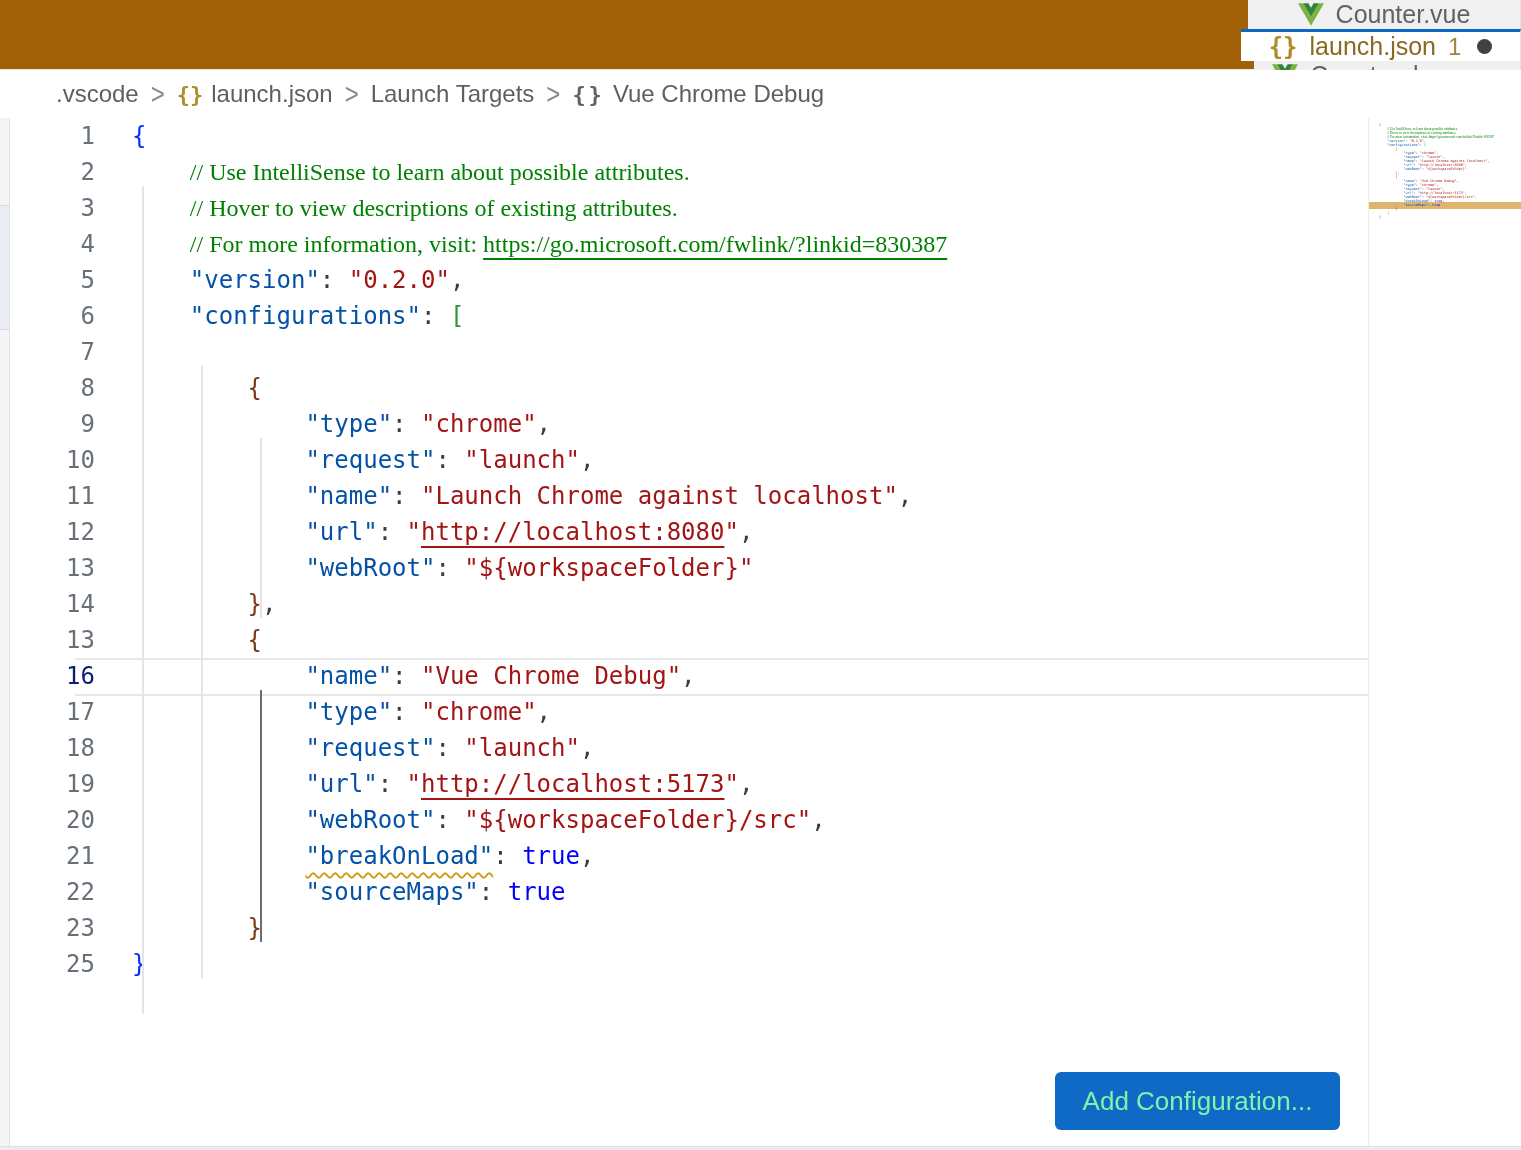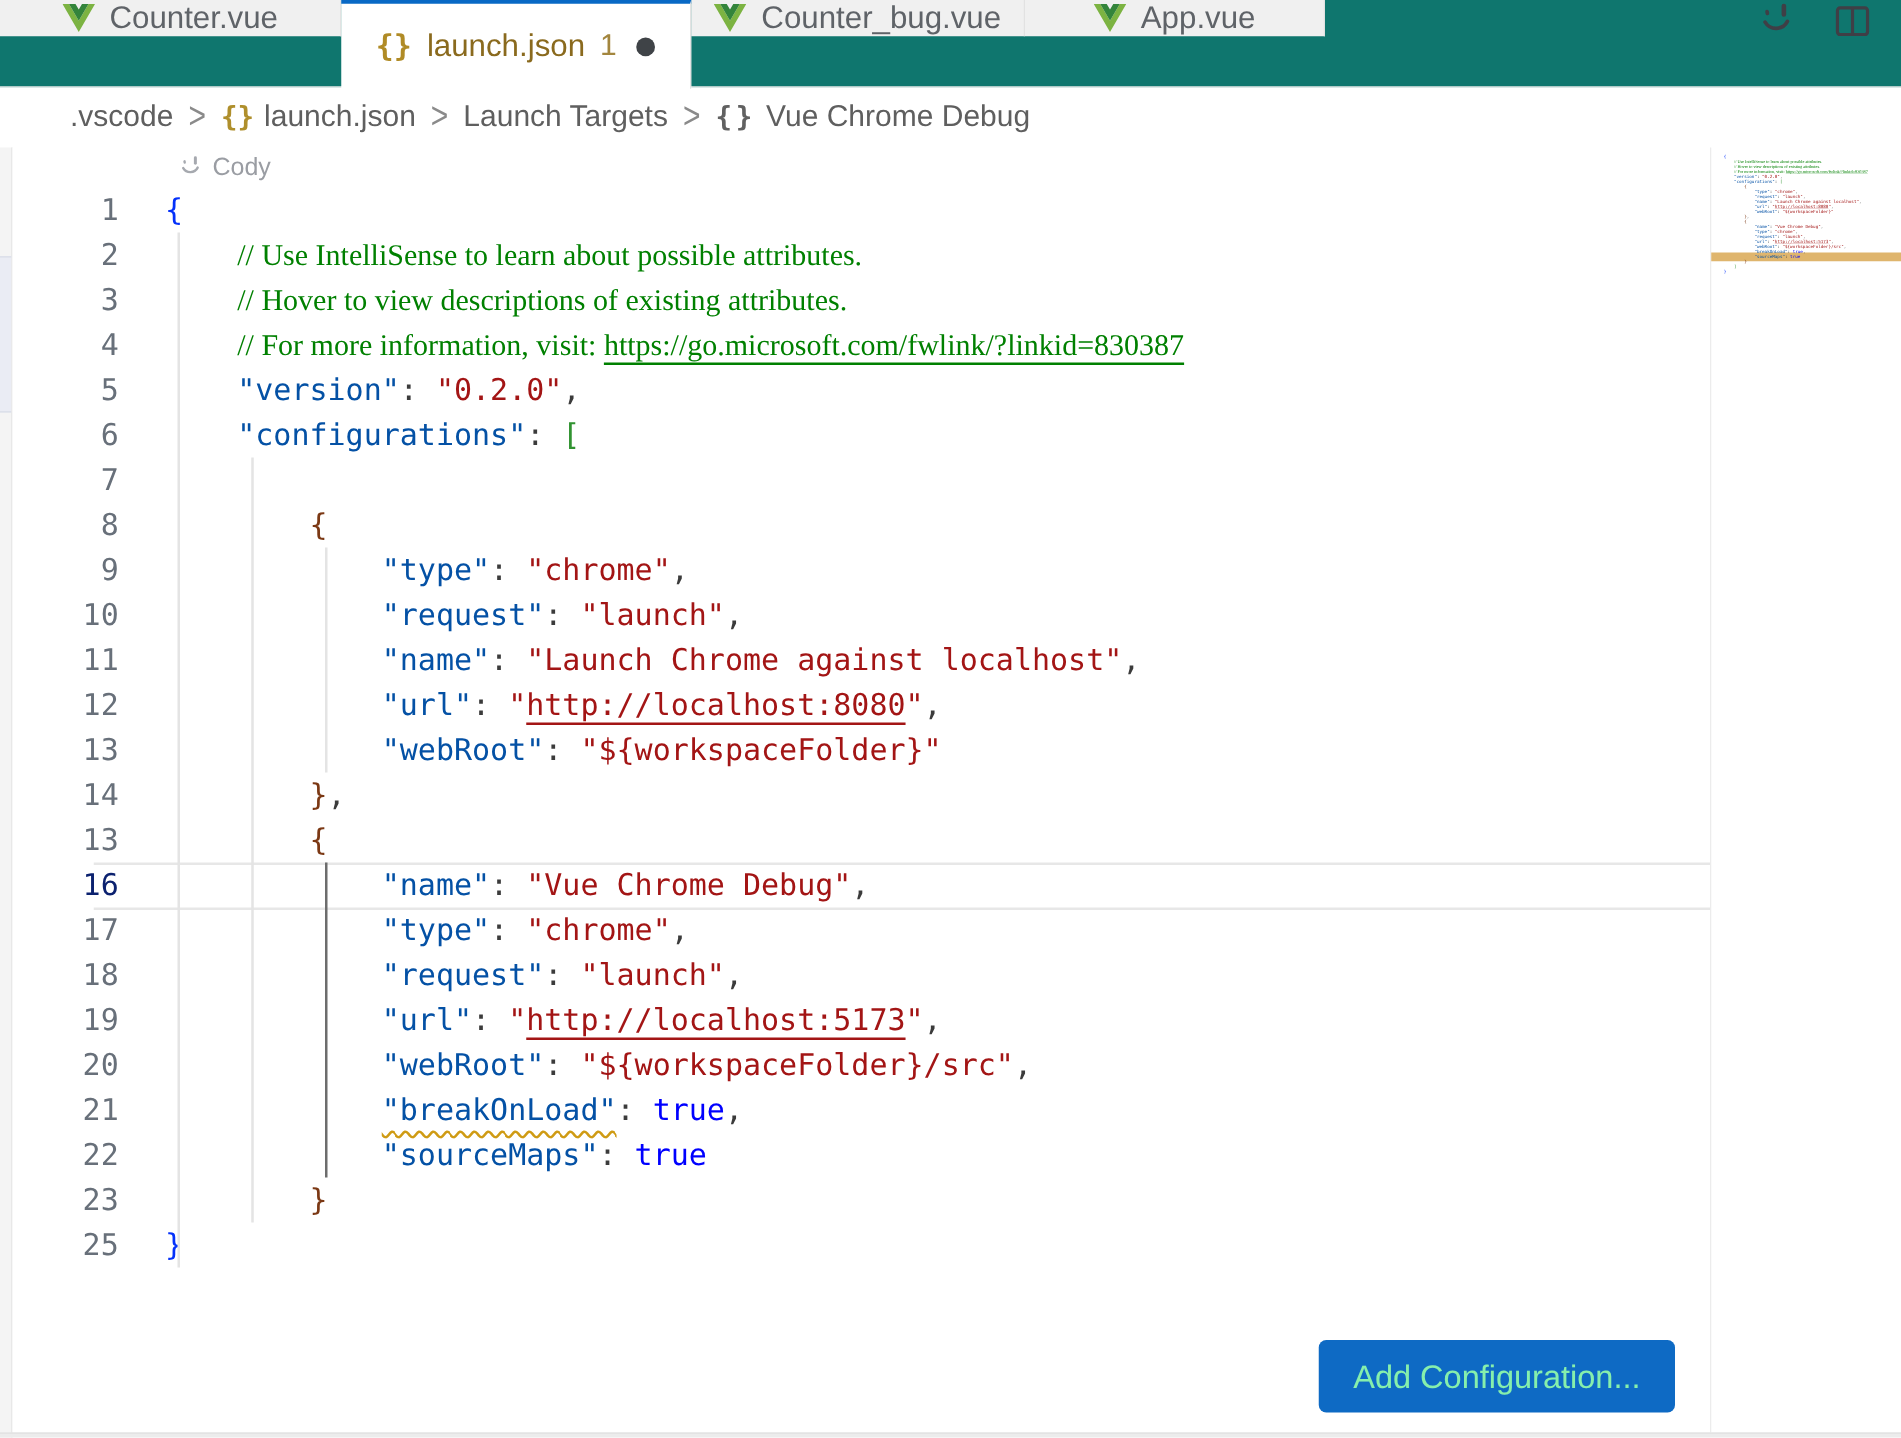--- a/index.html
+++ b/index.html
@@ -6,22 +6,22 @@
     --accent:#0969c5; --btn:#0e6ac4; --tab-mod:#8a6a1e; --tab-badge:#a3863e;
     --key:#0451a5; --str:#a31515; --com:#008000; --bool:#0000ff; --pun:#3b3b3b;
     --c1:#0431fa; --c2:#319331; --c3:#7b3814;
     --linenum:#68707a; --linenum-active:#0b216f;
   }
   *{margin:0;padding:0;box-sizing:border-box;}
   html,body{width:1521px;height:1150px;overflow:hidden;background:#fff;
     font-family:"Liberation Sans",sans-serif;}
 
   
-  .tabbar{position:absolute;left:0;top:0;width:1521px;height:70px;background:#0f766e;
-    border-bottom:1px solid #e6e6e6;display:flex;align-items:flex-start;}
+  .tabbar{position:absolute;left:0;top:0;width:1521px;height:70px;background:#a16207;
+    border-bottom:1px solid #e6e6e6;display:flex;align-items:flex-end;flex-direction:column;}
   .tab{display:flex;align-items:center;justify-content:center;gap:12px;
     background:#f0f0f0;border-right:1px solid #e2e2e2;font-size:25px;color:#5f6368;
     position:relative;cursor:pointer;}
   .tab.t0{width:273px}.tab.t1{width:280px}.tab.t2{width:267px}.tab.t3{width:240px}
   .tab.active{background:#fff;border-top:3px solid var(--accent);height:71px;z-index:2;
     color:var(--tab-mod);font-weight:400;}
   .tab .vue-svg{width:26px;height:23px;}
   .json-glyph{font-family:"DejaVu Sans Mono",monospace;font-size:24px;font-weight:bold;color:#b08b26;}
   .tab-badge{color:var(--tab-badge);font-size:24px;}
   .mod-dot{width:15px;height:15px;border-radius:50%;background:#3f4347;display:inline-block;margin-left:4px;}
@@ -147,28 +147,20 @@
     <span>Vue Chrome Debug</span>
   </span>
 </div>
 
 <div class="left-strip">
     <div class="blk"></div>
   </div>
 
 <div class="editor">
   <div class="code-pane">
-    <div class="codelens">
-      <svg width="22" height="22" viewBox="0 0 24 24" fill="none" stroke="#a6a9af" stroke-width="2.1" stroke-linecap="round">
-        <path d="M5 12.5 A 7.2 7.2 0 0 0 17.6 12.1"></path>
-        <path d="M6.1 6.6 L6.3 7.6"></path>
-        <path d="M15.6 3.4 L15.6 8.2" stroke-width="2.6"></path>
-      </svg>
-      <span>Cody</span>
-    </div>
     <div id="rows">
         <div class="row">
           <span class="num">1</span>
           <pre class="line"><span class="c1">{</span></pre>
         </div>
         <div class="row">
           <span class="num">2</span>
           <pre class="line"><span class="pln">    </span><span class="com">// Use IntelliSense to learn about possible attributes.</span></pre>
         </div>
         <div class="row">

